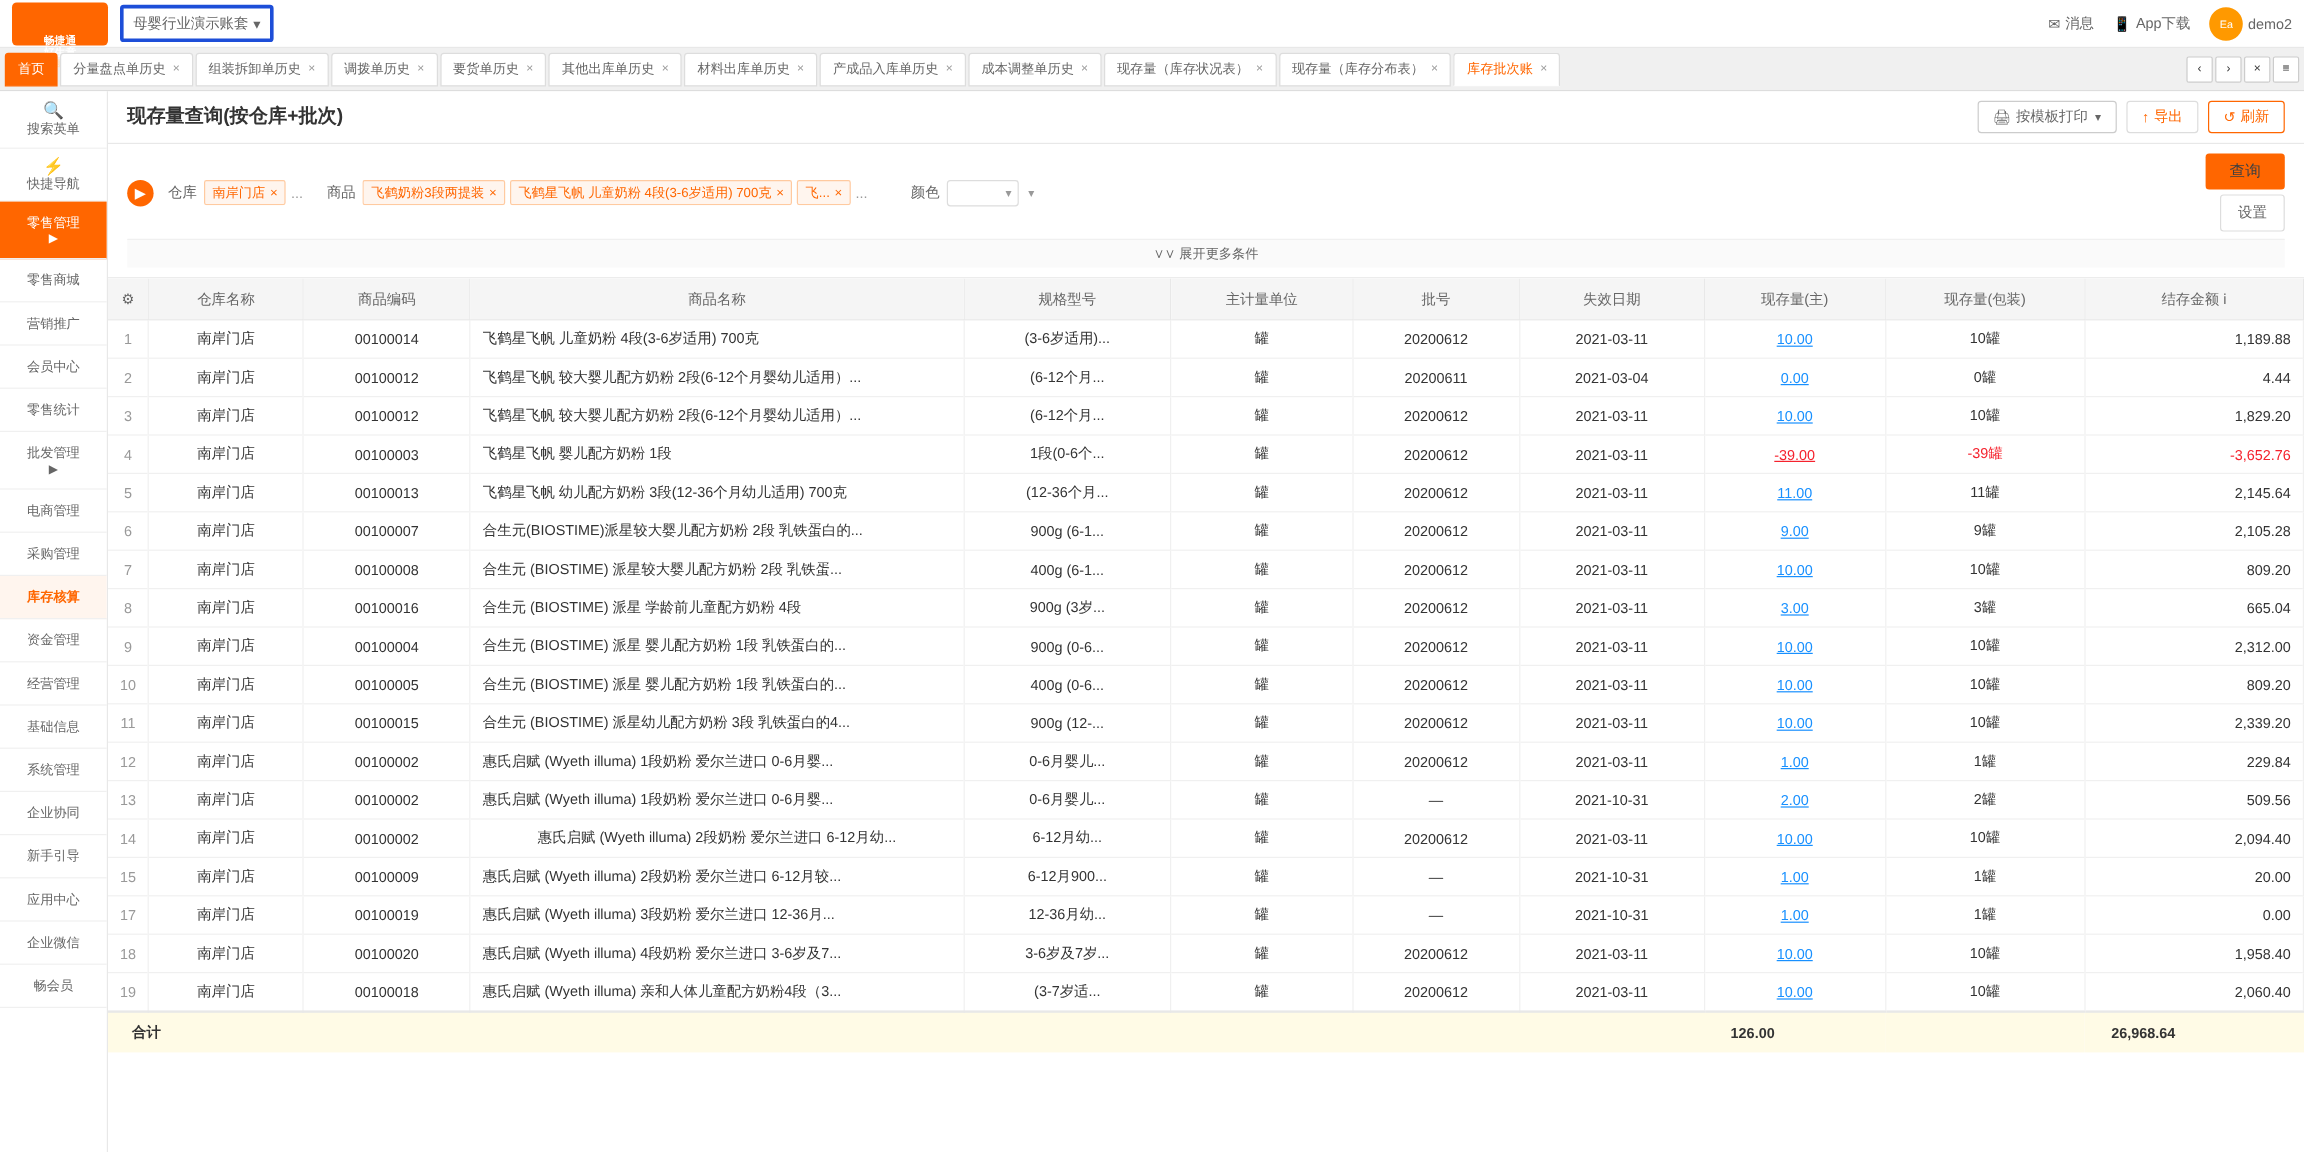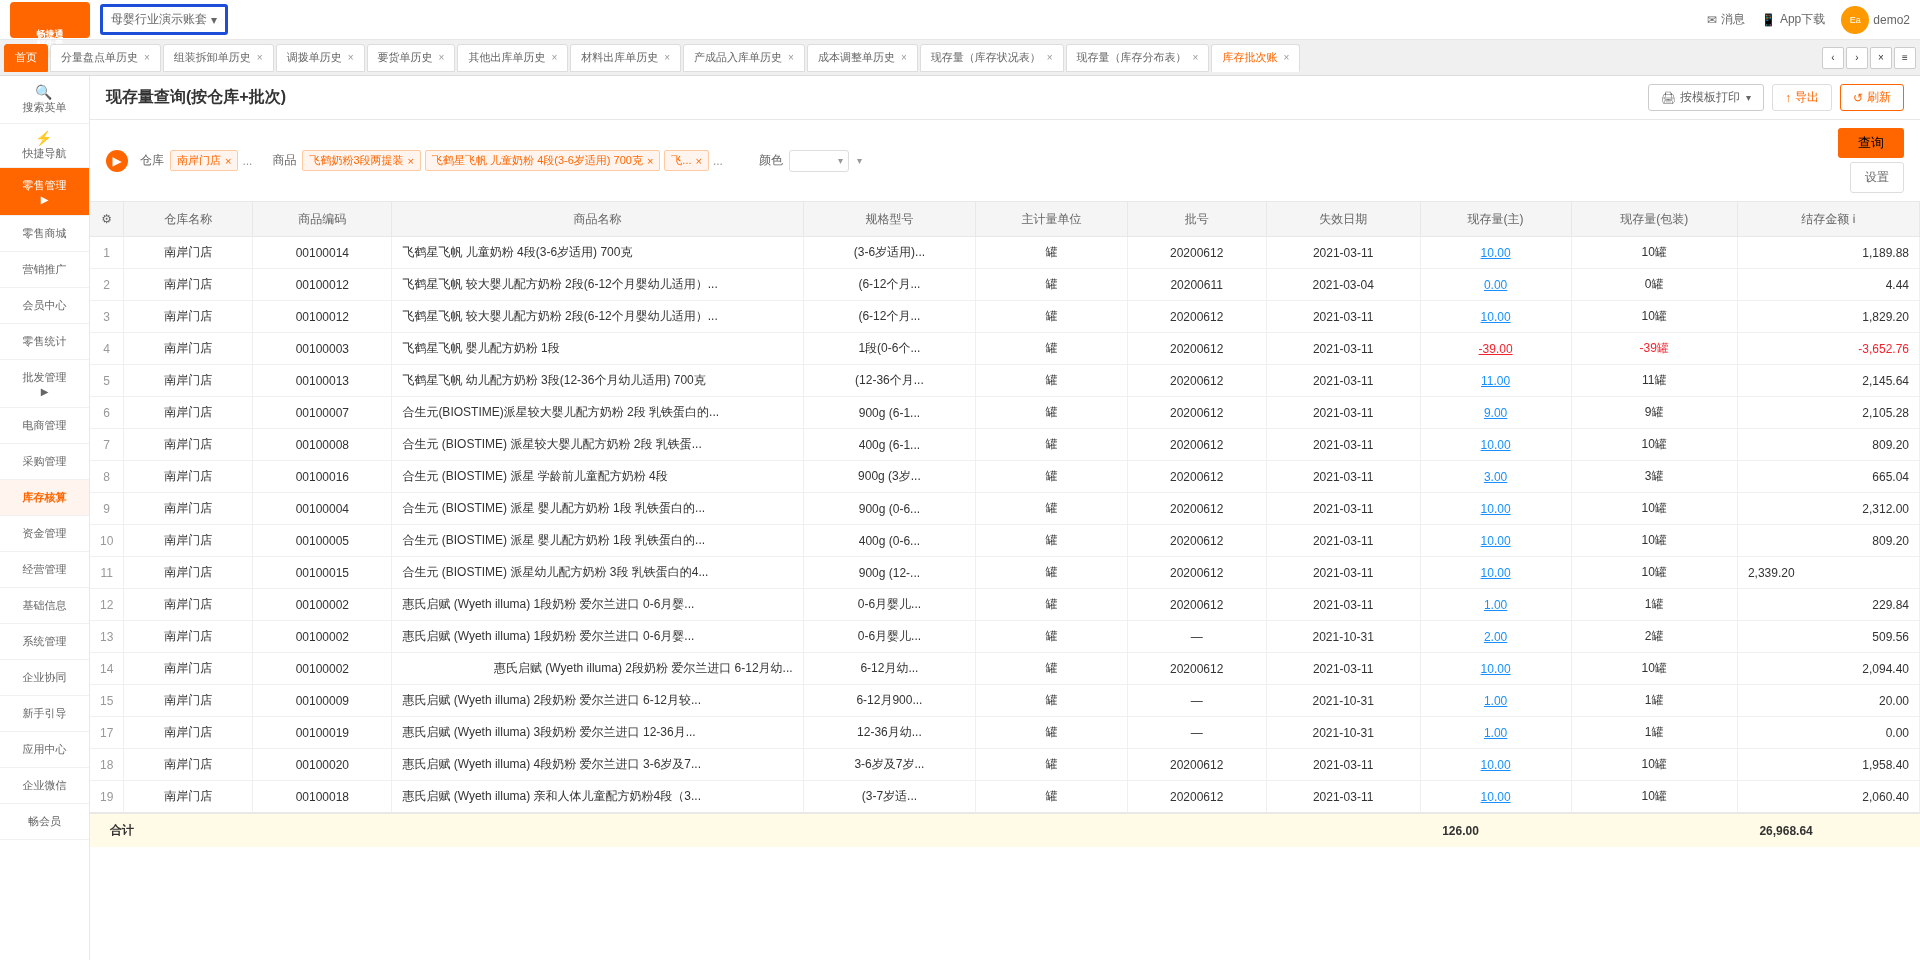--- a/index.html
+++ b/index.html
@@ -269,21 +269,21 @@
       font-size: 12px;
       min-width: 60px;
       appearance: none;
       background: #fff;
     }
     .select-wrapper { position: relative; display: inline-flex; align-items: center; }
     .select-wrapper::after { content: '▾'; position: absolute; right: 6px; color: #999; pointer-events: none; font-size: 10px; }
 
     .search-btn {
       background: #ff6600;
-      color: #000000;
+      color: #404040;
       border: none;
       padding: 6px 20px;
       border-radius: 3px;
       cursor: pointer;
       font-size: 13px;
     }
     .settings-btn {
       background: #fff;
       color: #666;
       border: 1px solid #ddd;
@@ -532,20 +532,24 @@
               <option value=""></option>
             </select>
           </div>
           <span style="font-size:10px;color:#999;cursor:pointer;margin-left:2px;">▾</span>
         </div>
         <div style="margin-left:auto;" class="search-settings-col">
           <button class="search-btn">查询</button>
           <button class="settings-btn">设置</button>
         </div>
       </div>
+      <div class="expand-more">
+        <span>∨∨</span>
+        <span>展开更多条件</span>
+      </div>
     </div>
 
     <div class="table-container">
       <table>
         <thead>
           <tr>
             <th style="width:30px;">
               <span>⚙</span>
             </th>
             <th>仓库名称</th>
@@ -695,21 +699,21 @@
     <td class="row-index">11</td>
     <td>南岸门店</td>
     <td>00100015</td>
     <td class="product-name" style="text-align:left;max-width:220px;overflow:hidden;text-overflow:ellipsis;">合生元 (BIOSTIME) 派星幼儿配方奶粉 3段 乳铁蛋白的4...</td>
     <td>900g (12-...</td>
     <td>罐</td>
     <td>20200612</td>
     <td>2021-03-11</td>
     <td style=""><span class="qty-link" style="">10.00</span></td>
     <td style="">10罐</td>
-    <td style=";text-align:left;">2,339.20</td>
+    <td style=";text-align:right;">2,339.20</td>
   </tr>
             <tr>
     <td class="row-index">12</td>
     <td>南岸门店</td>
     <td>00100002</td>
     <td class="product-name" style="text-align:left;max-width:220px;overflow:hidden;text-overflow:ellipsis;">惠氏启赋 (Wyeth illuma) 1段奶粉 爱尔兰进口 0-6月婴...</td>
     <td>0-6月婴儿...</td>
     <td>罐</td>
     <td>20200612</td>
     <td>2021-03-11</td>
@@ -727,21 +731,21 @@
     <td>—</td>
     <td>2021-10-31</td>
     <td style=""><span class="qty-link" style="">2.00</span></td>
     <td style="">2罐</td>
     <td style=";text-align:right;">509.56</td>
   </tr>
             <tr>
     <td class="row-index">14</td>
     <td>南岸门店</td>
     <td>00100002</td>
-    <td class="product-name" style="text-align:right;max-width:220px;overflow:hidden;text-overflow:ellipsis;">惠氏启赋 (Wyeth illuma) 2段奶粉 爱尔兰进口 6-12月幼...</td>
+    <td class="product-name" style="text-align:center;max-width:220px;overflow:hidden;text-overflow:ellipsis;">惠氏启赋 (Wyeth illuma) 2段奶粉 爱尔兰进口 6-12月幼...</td>
     <td>6-12月幼...</td>
     <td>罐</td>
     <td>20200612</td>
     <td>2021-03-11</td>
     <td style=""><span class="qty-link" style="">10.00</span></td>
     <td style="">10罐</td>
     <td style=";text-align:right;">2,094.40</td>
   </tr>
             <tr>
     <td class="row-index">15</td>

